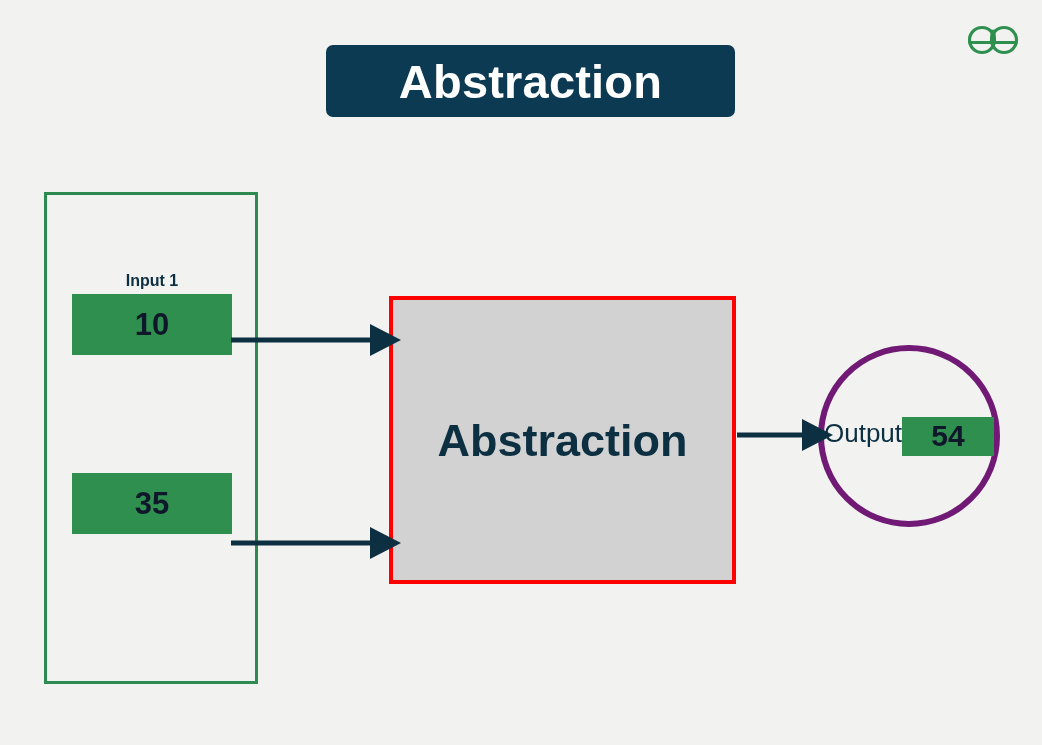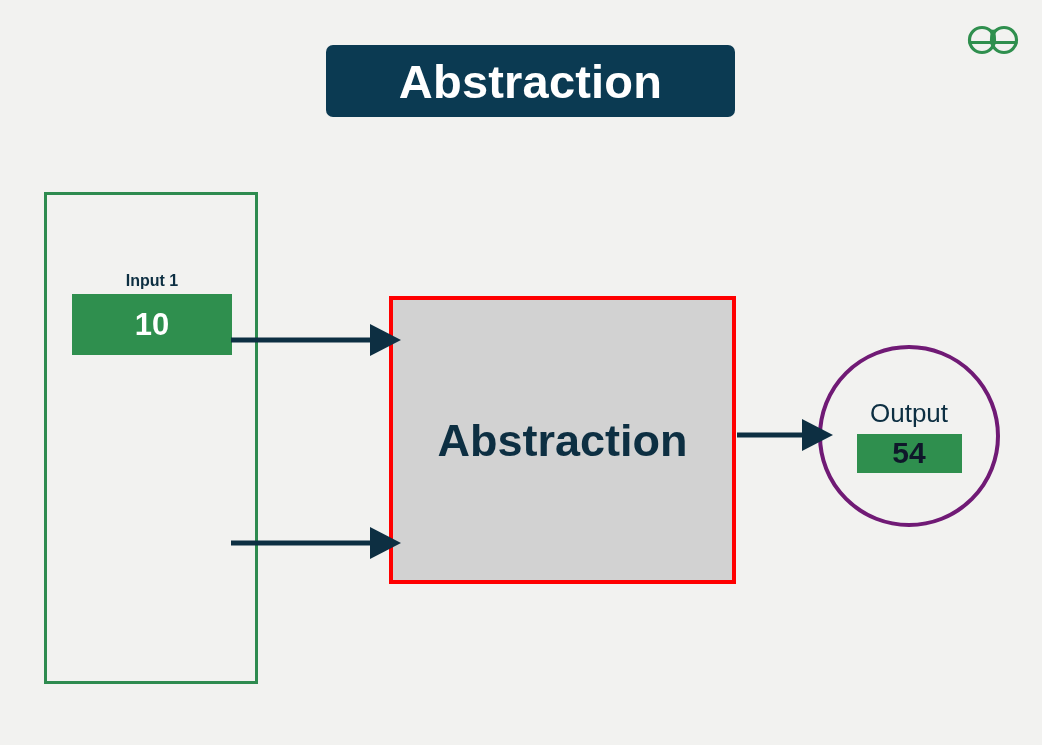--- a/index.html
+++ b/index.html
@@ -84,21 +84,21 @@
   .input-value-box {
     width: 160px;
     height: 61px;
     background: #2f8f4e;
     display: flex;
     align-items: center;
     justify-content: center;
     box-sizing: border-box;
   }
   .input-value-box .value-text {
-    color: #ffffff;
+    color: #0f172a;
     font-size: 31px;
     font-weight: bold;
     line-height: 1;
   }
 
   
   .abstraction-box {
     position: absolute;
     left: 389px;
     top: 296px;
@@ -118,27 +118,27 @@
     line-height: 1;
   }
 
   
   .output-circle {
     position: absolute;
     left: 818px;
     top: 345px;
     width: 182px;
     height: 182px;
-    border: 4px solid #701a75;
+    border: 6px solid #701a75;
     border-radius: 50%;
     box-sizing: border-box;
     display: flex;
-    flex-direction: column;
-    align-items: center;
-    justify-content: center;
+    flex-direction: row;
+    align-items: center;
+    justify-content: flex-start;
   }
   .output-label {
     color: #0d2f42;
     font-size: 26px;
     font-weight: normal;
     line-height: 1.1;
     margin-bottom: 6px;
   }
   .output-value-box {
     width: 105px;
@@ -192,20 +192,23 @@
   <div class="input-container"></div>
 
   <div class="input-group one">
     <div class="input-label">Input 1</div>
     <div class="input-value-box">
       <span class="value-text">10</span>
     </div>
   </div>
 
   <div class="input-group two">
+    <div class="input-value-box">
+      <span class="value-text">35</span>
+    </div>
   </div>
 
   <div class="abstraction-box">
     <span class="box-text">Abstraction</span>
   </div>
 
   <div class="output-circle">
     <div class="output-label">Output</div>
     <div class="output-value-box">
       <span class="value-text">54</span>

